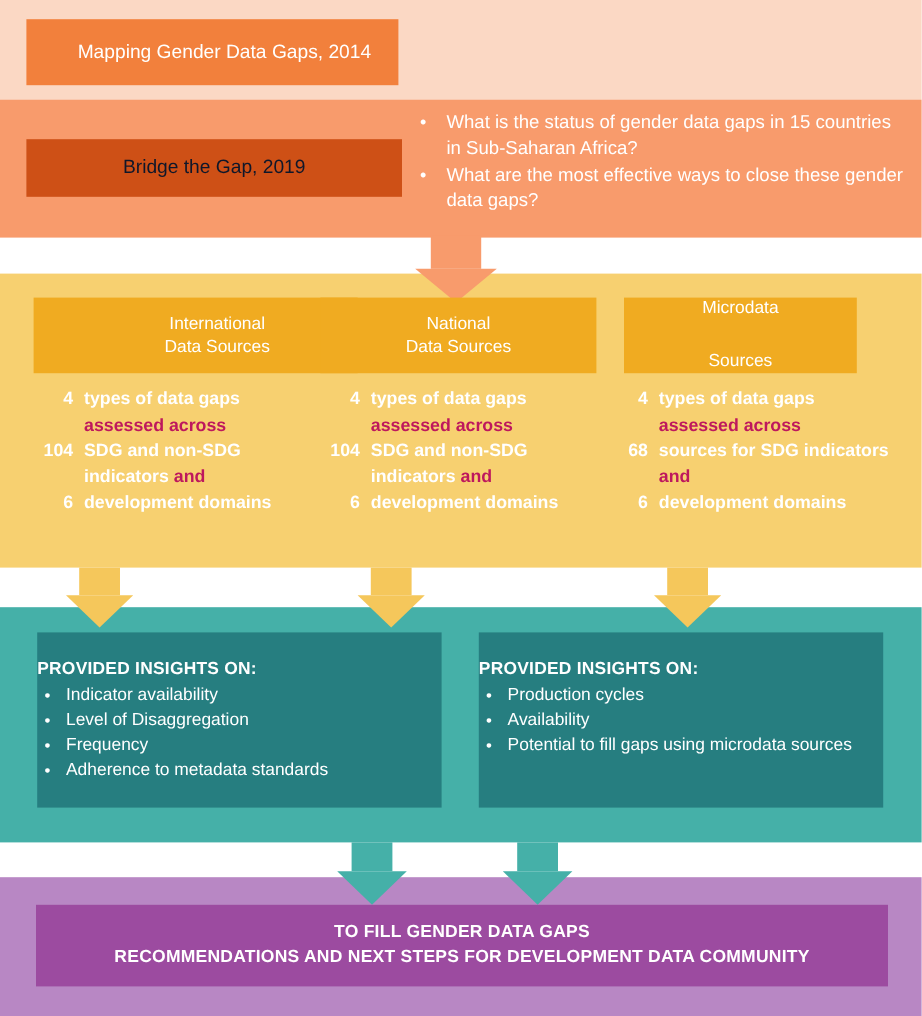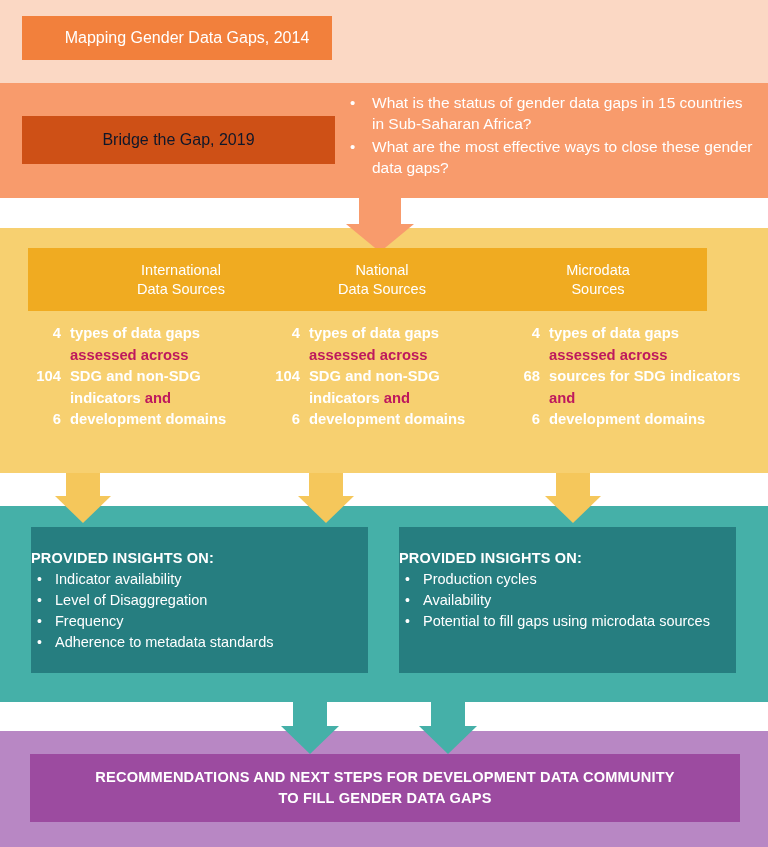--- a/index.html
+++ b/index.html
@@ -37,21 +37,21 @@
   
   .box {
     position: absolute;
     box-sizing: border-box;
     display: flex;
     align-items: center;
     justify-content: center;
   }
 
   .box-mapping {
-    left: 22px; top: 16px; width: 310px; height: 44px;
+    left: 22px; top: 16px; width: 310px; height: 55px;
     background: #f2803c;
     color: #ffffff;
     font-size: 16px;
     font-weight: 400;
     padding-left: 20px;
   }
 
   .box-bridge {
     left: 22px; top: 116px; width: 313px; height: 48px;
     background: #ce5016;
@@ -148,21 +148,21 @@
     display: flex;
     flex-direction: column;
     align-items: center;
     justify-content: center;
     font-size: 14.5px;
     line-height: 19px;
     font-weight: 400;
   }
   .src-c1 { left: 28px;  width: 234px; padding-left: 36px; }
   .src-c2 { left: 267px; width: 230px; }
-  .src-c3 { left: 489px; width: 218px; }
+  .src-c3 { left: 520px; width: 194px; justify-content: space-between; }
 
   .stats {
     position: absolute;
     top: 323px;
     width: 234px;
     color: #ffffff;
     font-size: 14.8px;
     line-height: 21.5px;
   }
   .st-c1 { left: 28px; }
@@ -388,17 +388,17 @@
   <div class="arrow arrow-teal arrow-t1">
     <div class="shaft"></div>
     <div class="head"></div>
   </div>
   <div class="arrow arrow-teal arrow-t2">
     <div class="shaft"></div>
     <div class="head"></div>
   </div>
 
   <div class="rec-card">
+    <span>TO FILL GENDER DATA GAPS</span>
     <span>RECOMMENDATIONS AND NEXT STEPS FOR DEVELOPMENT DATA COMMUNITY</span>
-    <span>TO FILL GENDER DATA GAPS</span>
   </div>
 
 </div>
 
 </body></html>

